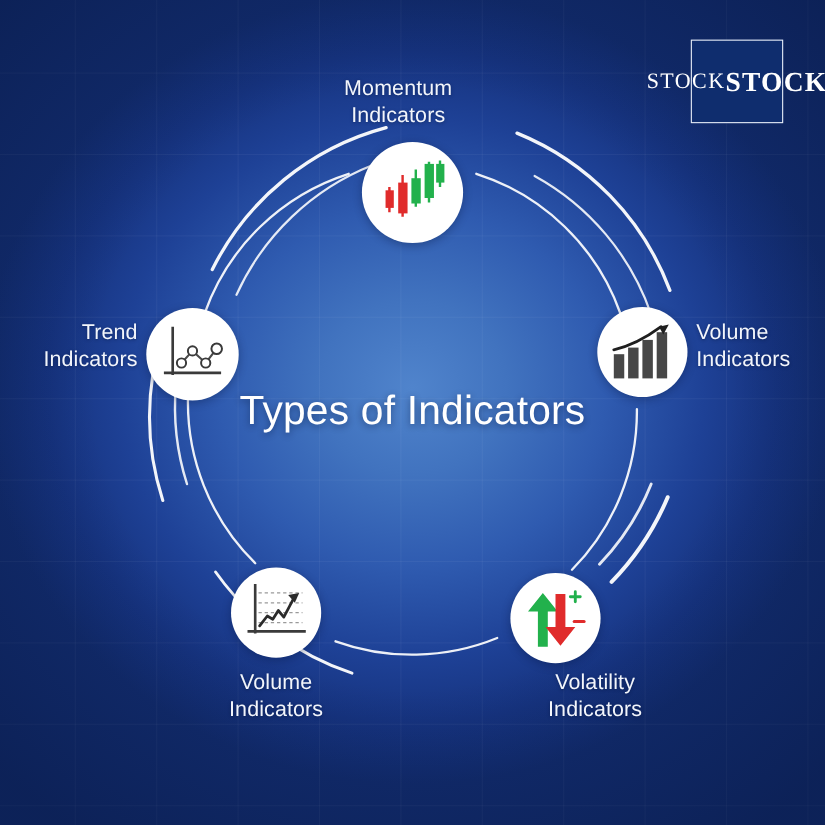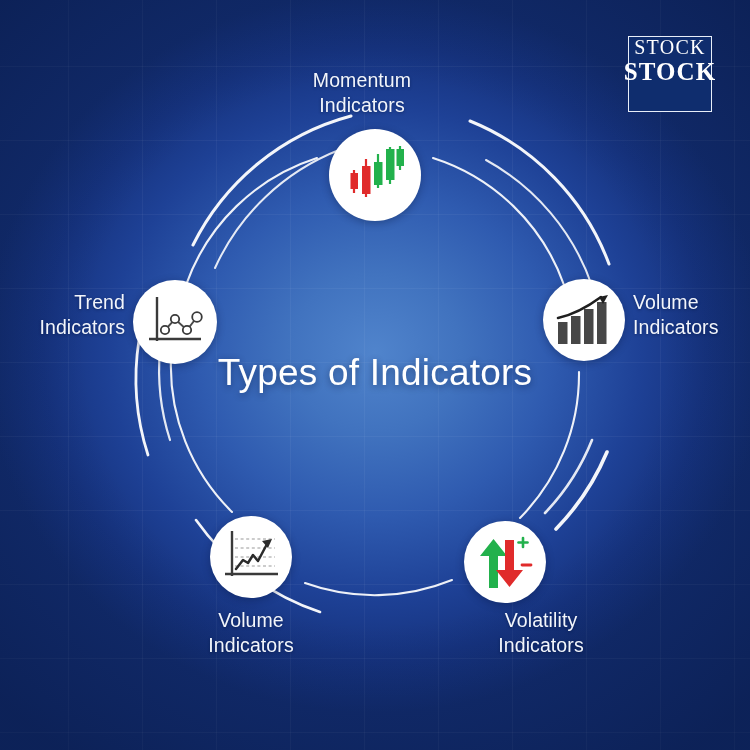--- a/index.html
+++ b/index.html
@@ -70,22 +70,22 @@
     text-shadow:0 2px 7px rgba(4,18,50,0.45);
   }
 
   
   #logo {
     position:absolute;
     left:628px; top:36px;
     width:84px; height:76px;
     background:#0f2d6e;
     border:1.5px solid #e8eef8;
-    display:flex; flex-direction:column;
-    align-items:center; justify-content:flex-start;
+    display:flex; flex-direction:row;
+    align-items:center; justify-content:center;
     line-height:1;
   }
   #logo .l1 {
     color:#ffffff; font-size:20px; letter-spacing:1.3px;
     font-family:"Liberation Serif", serif; font-weight:normal;
   }
   #logo .l2 {
     color:#ffffff; font-size:25px; letter-spacing:1.1px;
     font-family:"Liberation Serif", serif; font-weight:bold;
     margin-top:2px;

